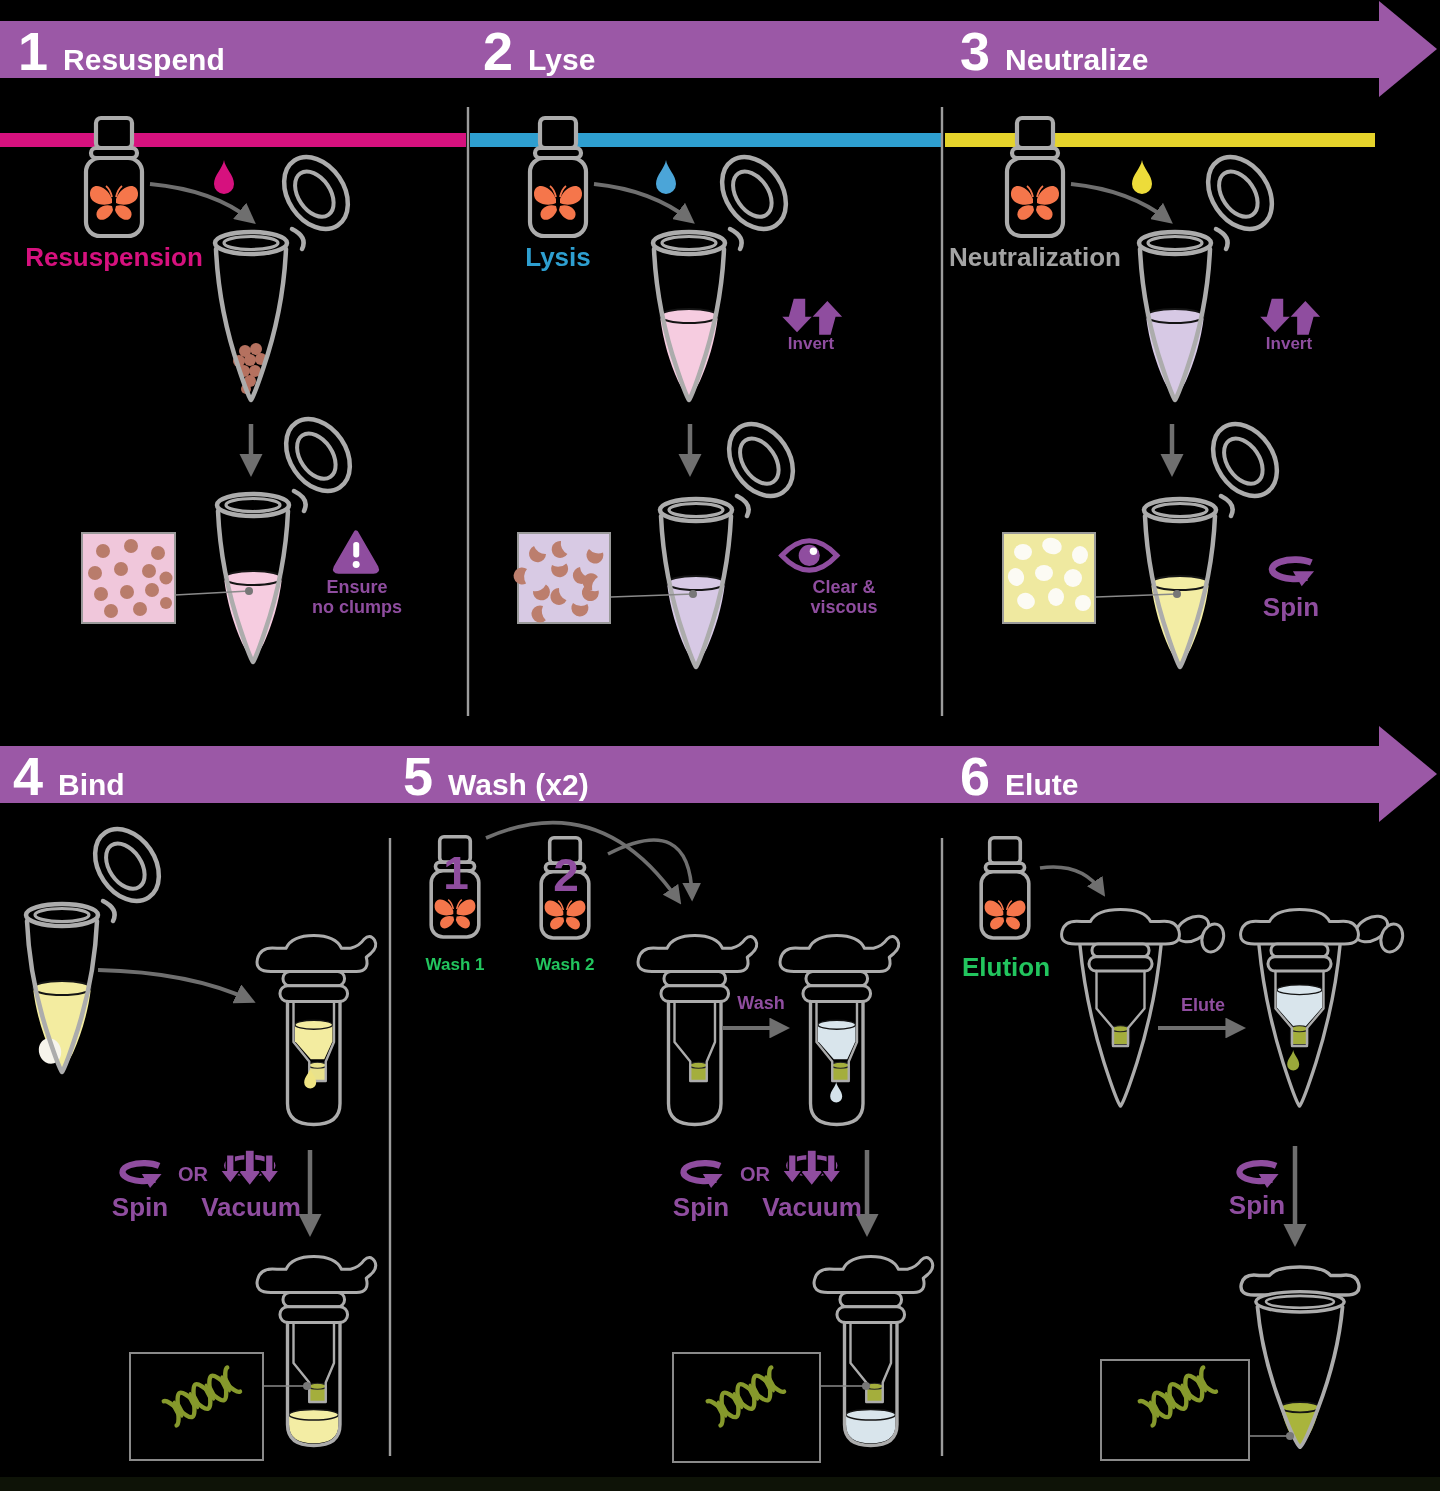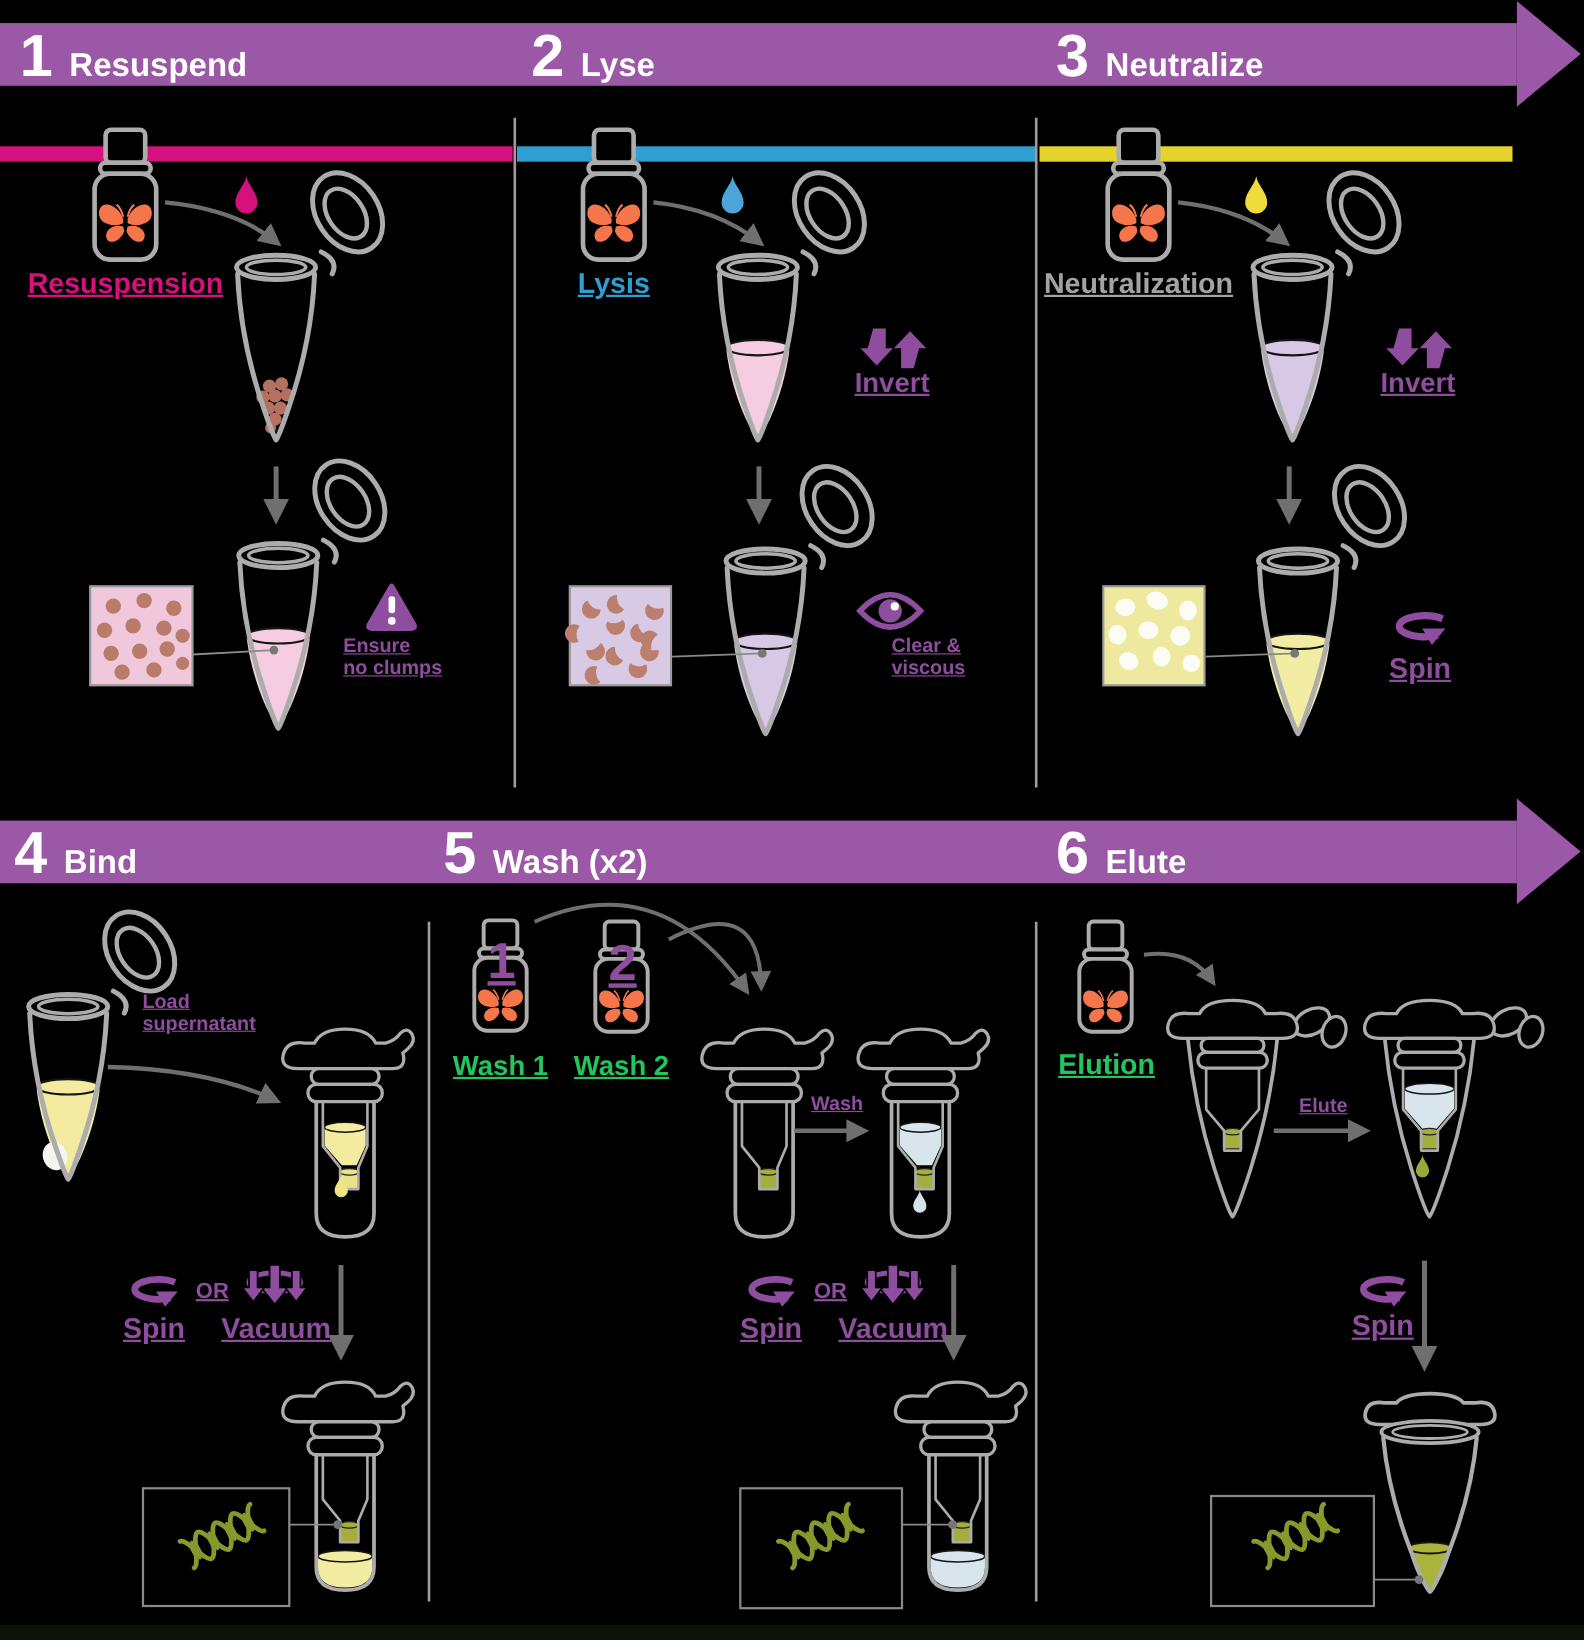--- a/index.html
+++ b/index.html
@@ -5,25 +5,25 @@
   html,body{margin:0;padding:0;background:#000;}
   .stage{position:relative;width:1440px;height:1491px;background:#000;overflow:hidden;
          font-family:"Liberation Sans", sans-serif;}
   .banner{position:absolute;left:0;width:1379px;height:57px;background:#9B58A6;}
   .banner .head{position:absolute;left:1379px;top:-20px;width:0;height:0;
     border-left:58px solid #9B58A6;border-top:48px solid transparent;border-bottom:48px solid transparent;}
   .step-label{position:absolute;display:flex;align-items:baseline;color:#fff;font-weight:bold;z-index:3;}
   .step-num{font-size:54px;line-height:54px;}
   .step-name{font-size:30px;padding-left:15px;}
   .stripe{position:absolute;top:133px;height:14px;}
-  .t{position:absolute;transform:translateX(-50%);text-align:left;font-weight:bold;
-     white-space:nowrap;line-height:1.12;z-index:3;text-decoration:underline;}
+  .t{position:absolute;transform:translateX(-50%);text-align:center;font-weight:bold;
+     white-space:nowrap;line-height:1.12;z-index:3;}
   .purple{color:#8F4D9F}.magenta{color:#D6117E}.blue{color:#2E9FD0}
   .yellow{color:#a3a3a3}.slate{color:#22c55e}
-  .f26{font-size:26px}.f27{font-size:18px}.f25{font-size:25px}.f20{font-size:20px}.f46{font-size:46px}
+  .f26{font-size:26px}.f27{font-size:18px}.f25{font-size:17px}.f20{font-size:20px}.f46{font-size:46px}
   svg.gfx{position:absolute;left:0;top:0;z-index:2;}
   .botstrip{position:absolute;left:0;top:1477px;width:1440px;height:14px;background:#0E1307;}
 </style>
 </head>
 <body>
 
 <div class="stage">
 
   <div class="banner" style="top:21px">
       <div class="head"></div>
@@ -431,24 +431,20 @@
   <div class="t purple f25" style="left:811px;top:334px">Invert</div>
   <div class="t purple f27" style="left:844px;top:577px">
     <div>Clear &amp;</div>
     <div>viscous</div>
   </div>
 
   <div class="t yellow f26" style="left:1035px;top:243px">Neutralization</div>
   <div class="t purple f25" style="left:1289px;top:334px">Invert</div>
   <div class="t purple f26" style="left:1291px;top:593px">Spin</div>
 
-  <div class="t purple f27" style="left:181px;top:900px">
-    <div>Load</div>
-    <div>supernatant</div>
-  </div>
   <div class="t purple f26" style="left:140px;top:1193px">Spin</div>
   <div class="t purple f20" style="left:193px;top:1163px">OR</div>
   <div class="t purple f26" style="left:251px;top:1193px">Vacuum</div>
 
   <div class="t purple f46" style="left:456px;top:848px">1</div>
   <div class="t purple f46" style="left:566px;top:850px">2</div>
   <div class="t slate f25" style="left:455px;top:955px">Wash 1</div>
   <div class="t slate f25" style="left:565px;top:955px">Wash 2</div>
   <div class="t purple f27" style="left:761px;top:993px">Wash</div>
   <div class="t purple f26" style="left:701px;top:1193px">Spin</div>

